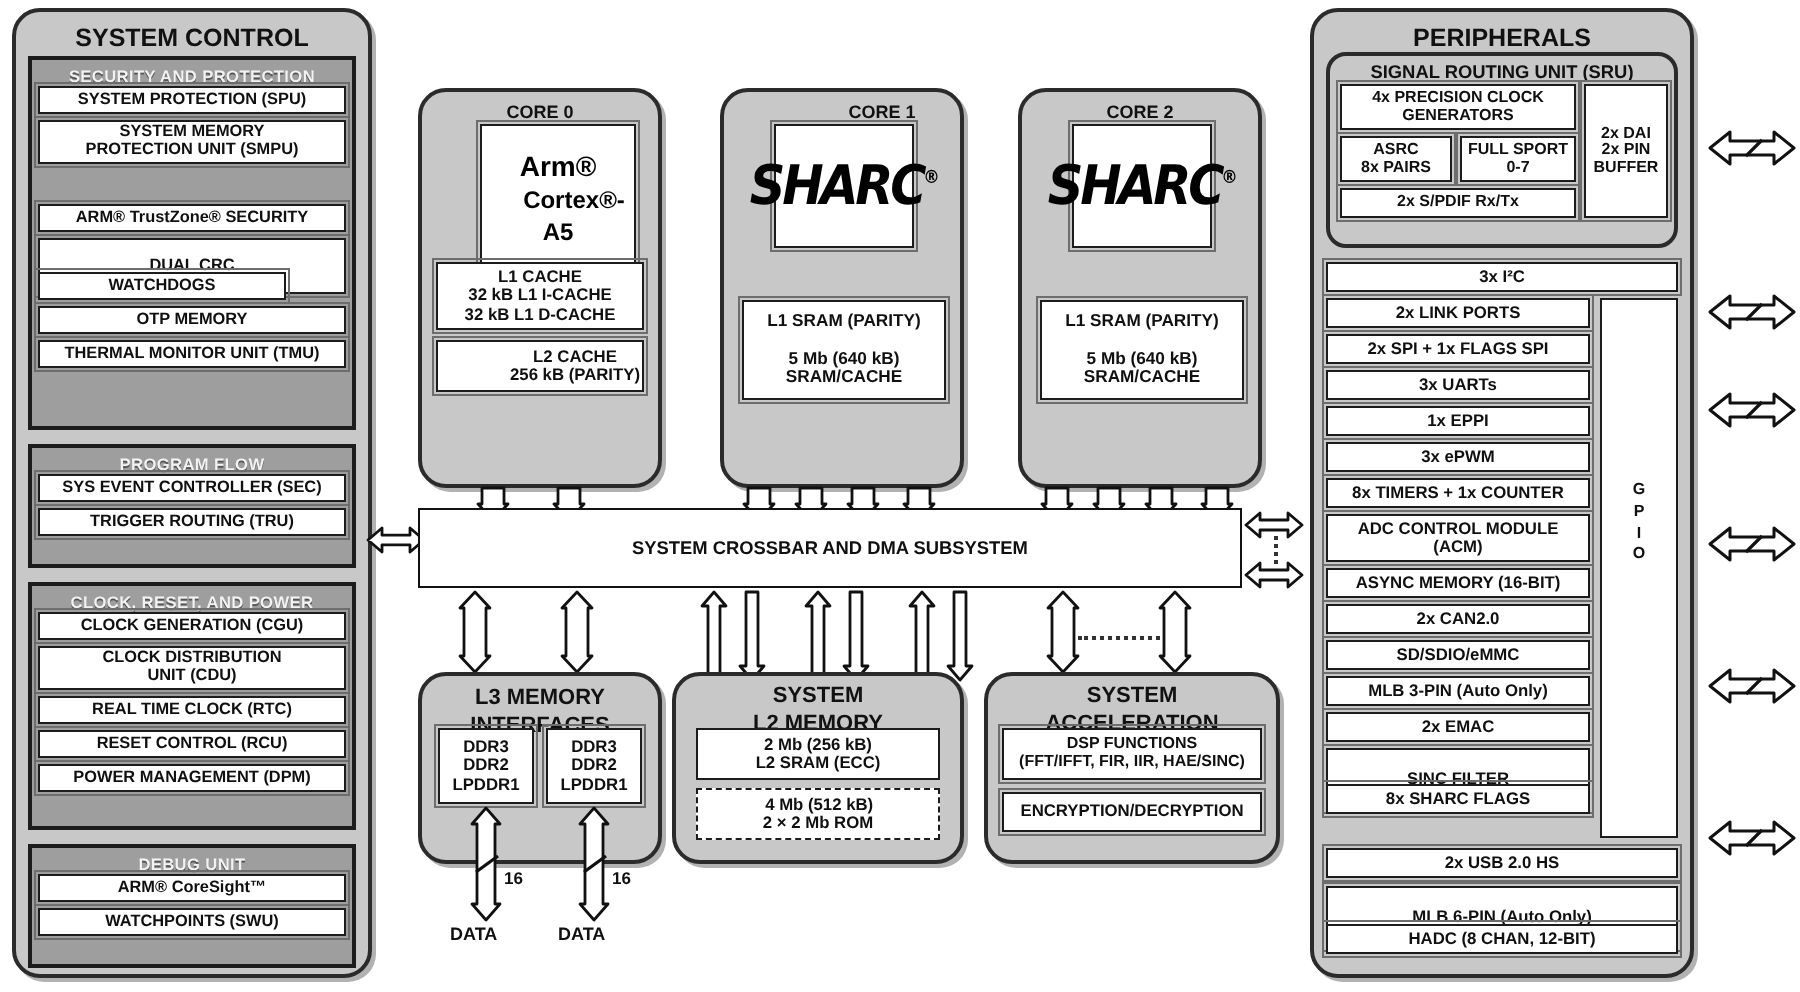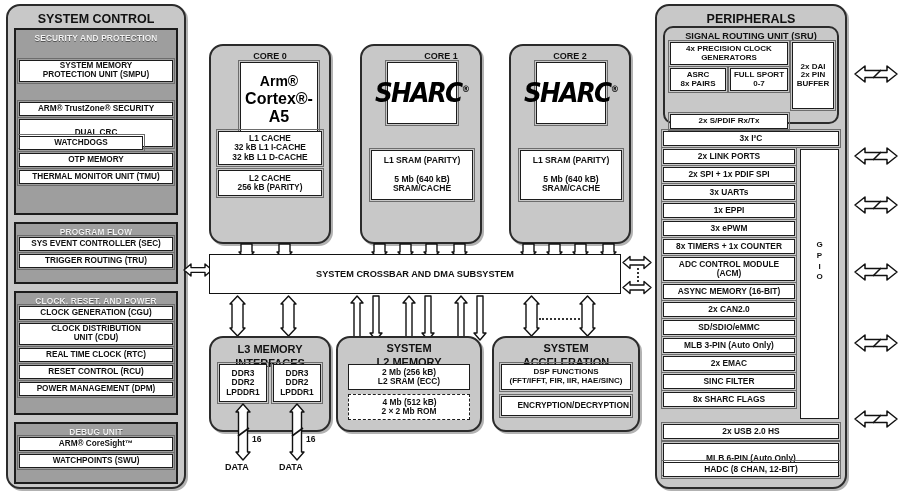--- a/index.html
+++ b/index.html
@@ -119,20 +119,21 @@
 
 <div id="canvas">
 
   <div class="rounded-panel" style="left:6px; top:4px; width:180px; height:485px;">
     <div class="panel-title" style="top:6px; font-size:12.5px;">SYSTEM CONTROL</div>
   </div>
 
   <div class="group-box" style="left:14px; top:28px; width:164px; height:187px;">
     <div class="group-title" style="font-size:8.3px; padding:3px 0 2px;">SECURITY AND PROTECTION</div>
   </div>
+  <div class="cell" style="left:19px; top:43px; width:154px; height:14px; font-size:8.2px;">SYSTEM PROTECTION (SPU)</div>
   <div class="cell" style="left:19px; top:60px; width:154px; height:22px; font-size:8.2px;">
     <span style="white-space:pre-line;">SYSTEM MEMORY
 PROTECTION UNIT (SMPU)</span>
   </div>
   <div class="cell" style="left:19px; top:102px; width:154px; height:14px; font-size:8.2px;">ARM® TrustZone® SECURITY</div>
   <div class="cell" style="left:19px; top:119px; width:154px; height:28px; font-size:8.2px;">DUAL CRC</div>
   <div class="cell" style="left:19px; top:136px; width:124px; height:14px; font-size:8.2px;">WATCHDOGS</div>
   <div class="cell" style="left:19px; top:153px; width:154px; height:14px; font-size:8.2px;">OTP MEMORY</div>
   <div class="cell" style="left:19px; top:170px; width:154px; height:14px; font-size:8.2px;">THERMAL MONITOR UNIT (TMU)</div>
 
@@ -165,29 +166,29 @@
       <path d="M0 8 L7 2 L7 5.6 L21 5.6 L21 2 L28 8 L21 14 L21 10.4 L7 10.4 L7 14 Z" fill="#fff" stroke="#111" stroke-width="1.4" stroke-linejoin="round"></path>
     </svg>
   </div>
 
   <div class="rounded-panel" style="left:209px; top:44px; width:122px; height:200px;">
     <div class="panel-title" style="top:5px; font-size:9px;">CORE 0</div>
   </div>
   <div class="logo-box" style="left:240px; top:62px; width:78px; height:76px;">
     <div class="armtxt" style="font-size:14px;">
       <span>Arm®</span><br>
-      <span style="font-size:16px;">Cortex®-A5</span>
+      <span style="font-size:12px;margin-left:16px;">Cortex®-A5</span>
     </div>
   </div>
   <div class="cell" style="left:218px; top:131px; width:104px; height:34px; font-size:8.4px;">
     <span style="white-space:pre-line;">L1 CACHE
 32 kB L1 I-CACHE
 32 kB L1 D-CACHE</span>
   </div>
-  <div class="cell" style="left:218px; top:170px; width:104px; height:26px; font-size:8.4px;">
+  <div class="cell" style="left:218px; top:170px; width:104px; height:26px; font-size:8.4px;justify-content:flex-end;">
     <span style="white-space:pre-line;">L2 CACHE
 256 kB (PARITY)</span>
   </div>
 
   <div class="rounded-panel" style="left:360px; top:44px; width:122px; height:200px;">
     <div class="panel-title" style="top:5px; font-size:9px;padding-left:40px;">CORE 1</div>
   </div>
   <div class="logo-box" style="left:387px; top:62px; width:70px; height:62px;">
     <span class="sharc"><span>SHARC</span><sup>®</sup></span>
   </div>
@@ -381,21 +382,21 @@
   </div>
 
   <div class="rounded-panel" style="left:492px; top:336px; width:148px; height:96px;">
     <div class="panel-title" style="top:4px; font-size:11px;">SYSTEM</div>
     <div class="panel-title" style="top:18px; font-size:11px;">ACCELERATION</div>
   </div>
   <div class="cell" style="left:501px; top:364px; width:130px; height:26px; font-size:8px;">
     <span style="white-space:pre-line;">DSP FUNCTIONS
 (FFT/IFFT, FIR, IIR, HAE/SINC)</span>
   </div>
-  <div class="cell" style="left:501px; top:396px; width:130px; height:20px; font-size:8.4px;justify-content:flex-end;">
+  <div class="cell" style="left:501px; top:396px; width:130px; height:20px; font-size:8.4px;">
     <span>ENCRYPTION/DECRYPTION</span>
   </div>
 
   <div class="rounded-panel" style="left:655px; top:4px; width:192px; height:485px;">
     <div class="panel-title" style="top:6px; font-size:12.5px;">PERIPHERALS</div>
   </div>
 
   <div class="rounded-panel" style="left:663px; top:26px; width:176px; height:98px; border-radius:10px; background:#c8c8c8; box-shadow:none;">
     <div class="panel-title" style="top:3px; font-size:9.2px;">SIGNAL ROUTING UNIT (SRU)</div>
   </div>
@@ -404,52 +405,52 @@
 GENERATORS</span>
   </div>
   <div class="cell" style="left:670px; top:68px; width:56px; height:23px; font-size:8px;">
     <span style="white-space:pre-line;">ASRC
 8x PAIRS</span>
   </div>
   <div class="cell" style="left:730px; top:68px; width:58px; height:23px; font-size:8px;">
     <span style="white-space:pre-line;">FULL SPORT
 0-7</span>
   </div>
-  <div class="cell" style="left:670px; top:94px; width:118px; height:15px; font-size:8px;margin-top:20px;">
+  <div class="cell" style="left:670px; top:94px; width:118px; height:15px; font-size:8px;">
     <span>2x S/PDIF Rx/Tx</span>
   </div>
   <div class="cell" style="left:792px; top:42px; width:42px; height:67px; font-size:8px;">
     <span style="white-space:pre-line;">2x DAI
 2x PIN
 BUFFER</span>
   </div>
 
   <div class="cell" style="left:663px; top:131px; width:176px; height:15px; font-size:8.4px;">
     <span>3x I²C</span>
   </div>
 
   <div class="cell plain" style="left:800px; top:149px; width:39px; height:270px;"></div>
   <div class="vlabel" style="left:800px; top:240px; width:39px;">G<br>P<br>I<br>O</div>
 
   <div class="cell" style="left:663px; top:149px; width:132px; height:15px; font-size:8.4px;">2x LINK PORTS</div>
-  <div class="cell" style="left:663px; top:167px; width:132px; height:15px; font-size:8.4px;">2x SPI + 1x PDIF SPI</div>
+  <div class="cell" style="left:663px; top:167px; width:132px; height:15px; font-size:8.4px;">2x SPI + 1x FLAGS SPI</div>
   <div class="cell" style="left:663px; top:185px; width:132px; height:15px; font-size:8.4px;">3x UARTs</div>
   <div class="cell" style="left:663px; top:203px; width:132px; height:15px; font-size:8.4px;">1x EPPI</div>
   <div class="cell" style="left:663px; top:221px; width:132px; height:15px; font-size:8.4px;">3x ePWM</div>
   <div class="cell" style="left:663px; top:239px; width:132px; height:15px; font-size:8.4px;">8x TIMERS + 1x COUNTER</div>
   <div class="cell" style="left:663px; top:257px; width:132px; height:24px; font-size:8.4px;">
     <span style="white-space:pre-line;">ADC CONTROL MODULE
 (ACM)</span>
   </div>
   <div class="cell" style="left:663px; top:284px; width:132px; height:15px; font-size:8.4px;">ASYNC MEMORY (16-BIT)</div>
   <div class="cell" style="left:663px; top:302px; width:132px; height:15px; font-size:8.4px;">2x CAN2.0</div>
   <div class="cell" style="left:663px; top:320px; width:132px; height:15px; font-size:8.4px;">SD/SDIO/eMMC</div>
   <div class="cell" style="left:663px; top:338px; width:132px; height:15px; font-size:8.4px;">MLB 3-PIN (Auto Only)</div>
   <div class="cell" style="left:663px; top:356px; width:132px; height:15px; font-size:8.4px;">2x EMAC</div>
-  <div class="cell" style="left:663px; top:374px; width:132px; height:15px; font-size:8.4px;">SINC FILTER</div>
+  <div class="cell" style="left:663px; top:374px; width:132px; height:31px; font-size:8.4px;">SINC FILTER</div>
   <div class="cell" style="left:663px; top:392px; width:132px; height:15px; font-size:8.4px;">8x SHARC FLAGS</div>
 
   <div class="cell" style="left:663px; top:424px; width:176px; height:15px; font-size:8.4px;">2x USB 2.0 HS</div>
   <div class="cell" style="left:663px; top:443px; width:176px; height:31px; font-size:8.4px;">MLB 6-PIN (Auto Only)</div>
   <div class="cell" style="left:663px; top:462px; width:176px; height:15px; font-size:8.4px;">HADC (8 CHAN, 12-BIT)</div>
 
   <div class="arrow" style="left:855px; top:64px;">
     <svg width="42" height="20" viewBox="0 0 42 20">
       <path d="M0 10 L10 2 L10 6.5 L32 6.5 L32 2 L42 10 L32 18 L32 13.5 L10 13.5 L10 18 Z" fill="#fff" stroke="#111" stroke-width="1.5" stroke-linejoin="round"></path>
       <line x1="18" y1="14" x2="26" y2="6" stroke="#111" stroke-width="1.6"></line>

